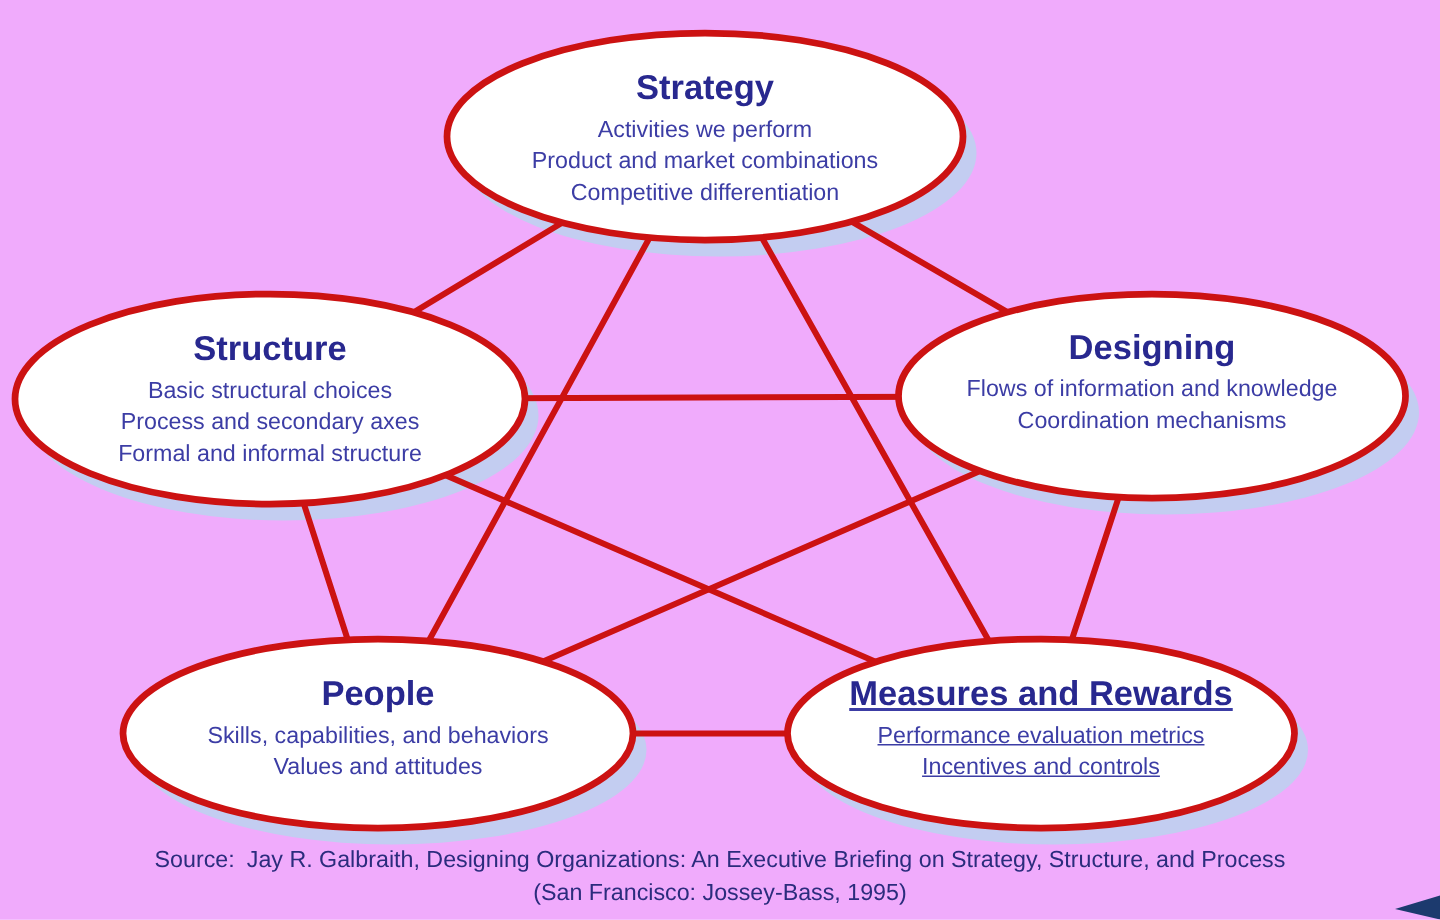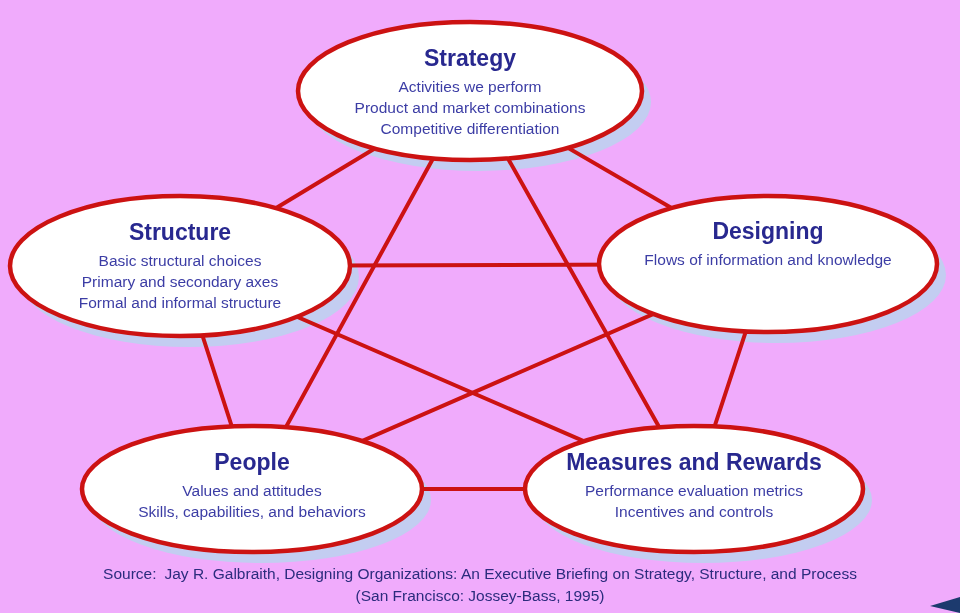--- a/index.html
+++ b/index.html
@@ -48,21 +48,21 @@
   .node p {
     margin: 0;
     font-size: 15.5px;
     line-height: 21px;
     font-weight: 500;
   }
   .node-strategy  { left: 300px; top: 45px;  width: 340px; }
   .node-structure { left: 15px;  top: 219px; width: 330px; }
   .node-processes { left: 598px; top: 218px; width: 340px; }
   .node-people    { left: 82px;  top: 449px; width: 340px; }
-  .node-measures  { left: 514px; top: 449px; width: 360px; }
+  .node-measures  { left: 514px; top: 449px; width: 360px; text-decoration: underline; }
 
   .source {
     position: absolute;
     left: 0; top: 563px;
     width: 100%;
     text-align: center;
     color: var(--source);
     font-size: 15.5px;
     line-height: 22px;
   }
@@ -105,33 +105,34 @@
   <div class="node node-strategy">
     <h2 class="heading">Strategy</h2>
     <p>Activities we perform</p>
     <p>Product and market combinations</p>
     <p>Competitive differentiation</p>
   </div>
 
   <div class="node node-structure">
     <h2 class="heading">Structure</h2>
     <p>Basic structural choices</p>
-    <p>Primary and secondary axes</p>
+    <p>Process and secondary axes</p>
     <p>Formal and informal structure</p>
   </div>
 
   <div class="node node-processes">
     <h2 class="heading">Designing</h2>
     <p>Flows of information and knowledge</p>
+    <p>Coordination mechanisms</p>
   </div>
 
   <div class="node node-people">
     <h2 class="heading">People</h2>
+    <p>Skills, capabilities, and behaviors</p>
     <p>Values and attitudes</p>
-    <p>Skills, capabilities, and behaviors</p>
   </div>
 
   <div class="node node-measures">
     <h2 class="heading">Measures and Rewards</h2>
     <p>Performance evaluation metrics</p>
     <p>Incentives and controls</p>
   </div>
 
   <div class="source">
     <div>

